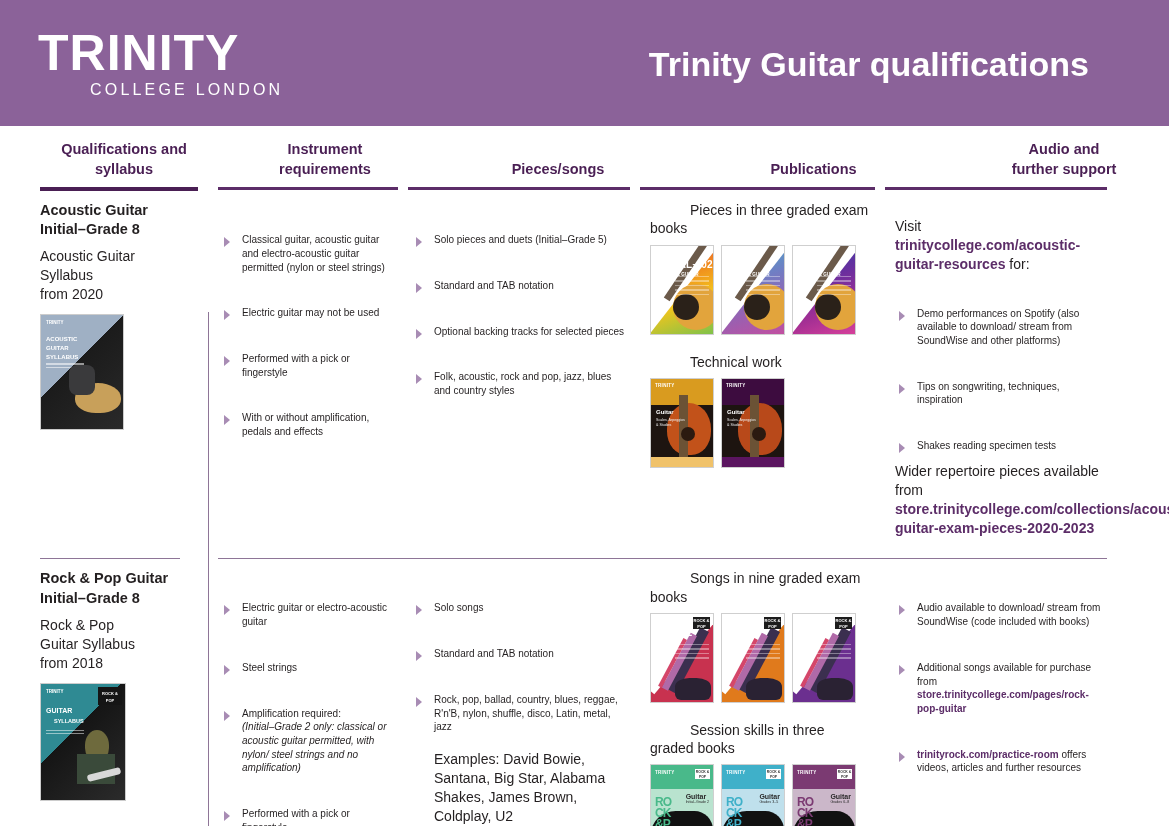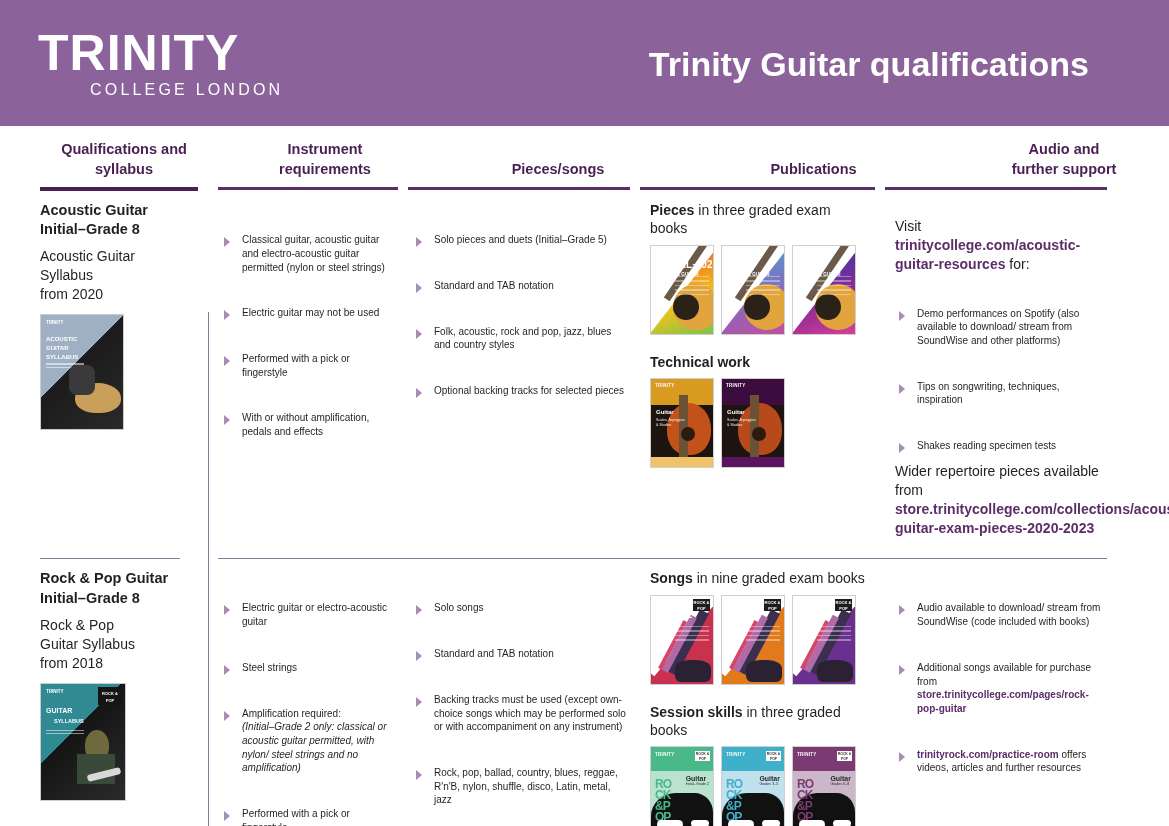--- a/index.html
+++ b/index.html
@@ -102,21 +102,21 @@
     border-left:6px solid #a88cb4;
     border-top:5px solid transparent;
     border-bottom:5px solid transparent;
   }
   .examples { font-size:14px; line-height:1.37; margin:16px 0 0 0; padding-left:22px; }
   .note { font-size:14px; line-height:1.37; margin:8px 0 0 0; }
   .lnk { color:#5c2d68; font-weight:bold; }
 
   
   .pubhead { font-size:14px; margin:0 0 7px 0; line-height:1.3; }
-  .pubhead b { font-weight:bold; }
+  .pubhead b { font-weight:normal;margin-left:40px; }
   .pubrow { display:flex; gap:7px; margin-bottom:18px; }
 
   .book { width:64px; height:90px; position:relative; overflow:hidden; border:1px solid #cfcfcf; }
   .book .trin { position:absolute; left:4px; top:4px; font-size:4.5px; font-weight:bold; color:#fff; letter-spacing:.3px;}
   .book .gnum { position:absolute; left:5px; top:13px; font-size:10px; font-weight:bold; color:#fff; letter-spacing:.2px;}
   .book .gsub { position:absolute; left:5px; top:26px; font-size:4.6px; font-weight:bold; color:#fff; line-height:1.35;}
   .book .rplogo { position:absolute; right:3px; top:3px; width:17px; height:12px; background:#1c1c1c; color:#fff; font-size:4px; font-weight:bold; text-align:center; line-height:6px; padding-top:1px;}
   .book .lines { position:absolute; right:4px; top:30px; width:34px; }
   .book .lines i { display:block; height:1.5px; background:rgba(255,255,255,.38); margin-bottom:3px; }
 
@@ -227,22 +227,22 @@
         <li>Electric guitar may not be used</li>
         <li>Performed with a pick or fingerstyle</li>
         <li>With or without amplification, pedals and effects</li>
       </ul>
     </div>
 
     <div class="cell" style="padding-left:4px;">
       <ul class="bl">
         <li>Solo pieces and duets (Initial–Grade 5)</li>
         <li>Standard and TAB notation</li>
+        <li>Optional backing tracks for selected pieces</li>
         <li>Folk, acoustic, rock and pop, jazz, blues and country styles</li>
-        <li>Optional backing tracks for selected pieces</li>
       </ul>
     </div>
 
     <div class="cell" style="padding-left:10px;">
       <p class="pubhead">
         <b>Pieces</b><span> in three graded exam books</span>
       </p>
       <div class="pubrow">
         <div class="book" style="background:linear-gradient(160deg,#e03b3b 0%,#f08a1e 35%,#f3c41c 62%,#7fc24a 100%);">
           <div class="gtr-art">
@@ -383,21 +383,20 @@
         </li>
         <li>Performed with a pick or fingerstyle</li>
         <li>Optional pedals and effects</li>
       </ul>
     </div>
 
     <div class="cell" style="padding-left:4px;">
       <ul class="bl">
         <li>Solo songs</li>
         <li>Standard and TAB notation</li>
-        <li>Backing tracks must be used (except own-choice songs which may be performed solo or with accompaniment on any instrument)</li>
         <li>Rock, pop, ballad, country, blues, reggae, R'n'B, nylon, shuffle, disco, Latin, metal, jazz</li>
       </ul>
       <p class="examples">Examples: David Bowie, Santana, Big Star, Alabama Shakes, James Brown, Coldplay, U2</p>
     </div>
 
     <div class="cell" style="padding-left:10px;">
       <p class="pubhead">
         <b>Songs</b><span> in nine graded exam books</span>
       </p>
       <div class="pubrow">

